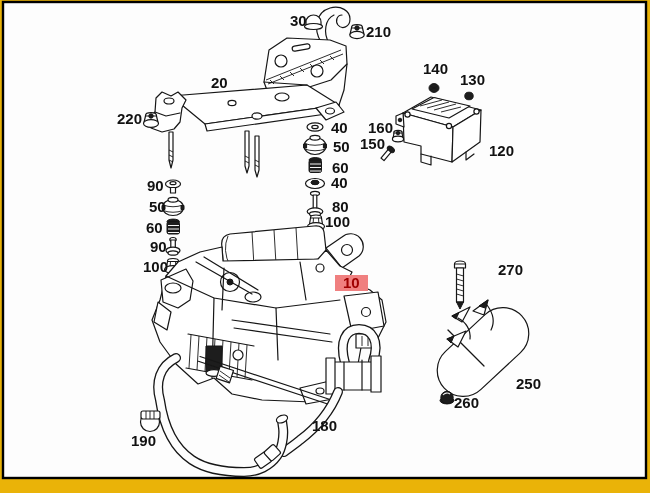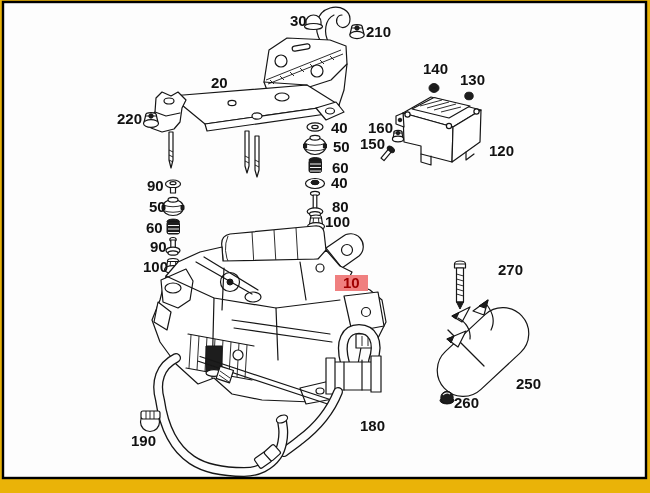--- a/index.html
+++ b/index.html
@@ -329,15 +329,15 @@
       <span class="callout" style="left: 147px; top: 178px;">90</span>
       <span class="callout" style="left: 149px; top: 199px;">50</span>
       <span class="callout" style="left: 146px; top: 220px;">60</span>
       <span class="callout" style="left: 150px; top: 239px;">90</span>
       <span class="callout" style="left: 143px; top: 259px;">100</span>
       <span class="callout highlighted" style="left: 335px; top: 275px;">10</span>
       <span class="callout" style="left: 466px; top: 262px; padding-left: 32px;">270</span>
       <span class="callout" style="left: 500px; top: 376px; margin-left: 16px;">250</span>
       <span class="callout" style="left: 454px; top: 395px;">260</span>
       <span class="callout" style="left: 131px; top: 433px;">190</span>
-      <span class="callout" style="left: 312px; top: 418px; margin-left: 48px;">180</span>
+      <span class="callout" style="left: 312px; top: 418px;">180</span>
     </div>
 </div>
 
 </body></html>

